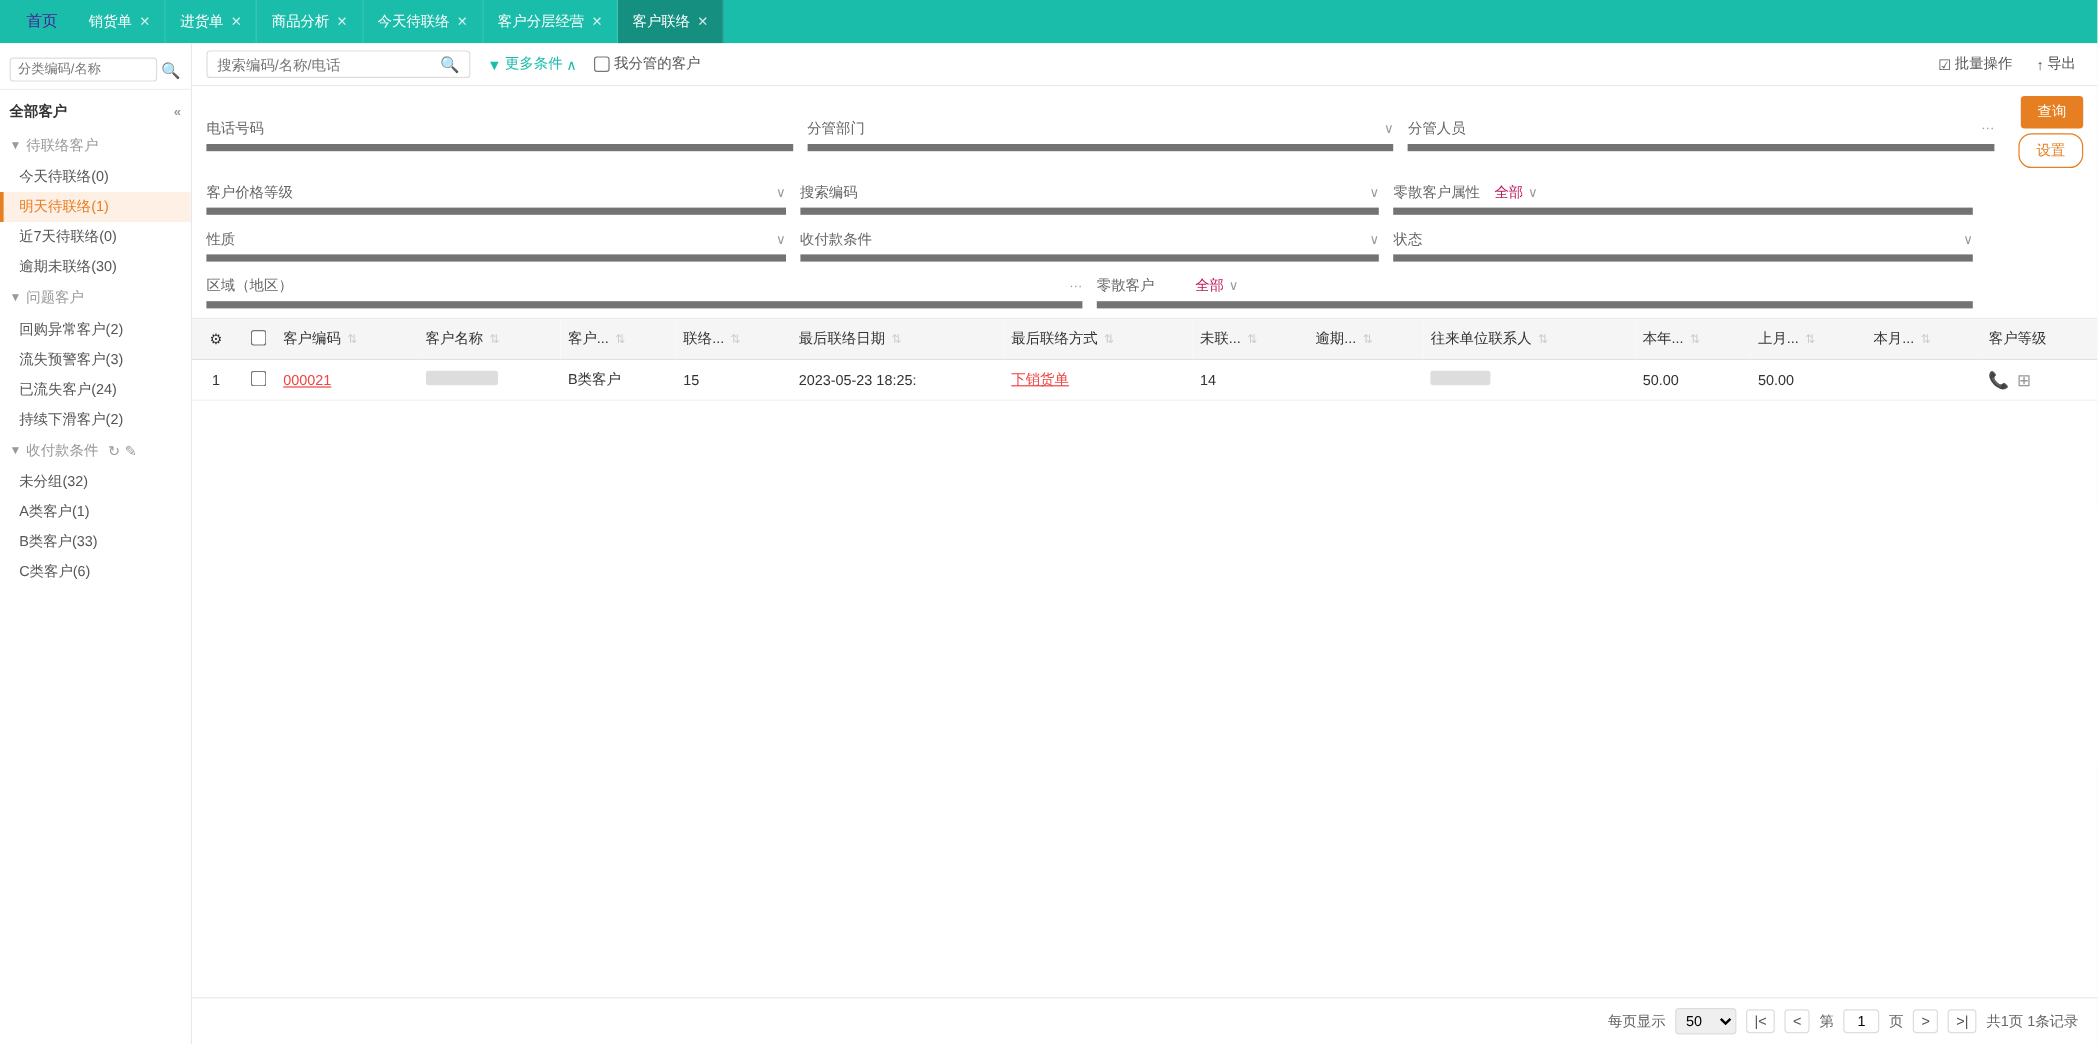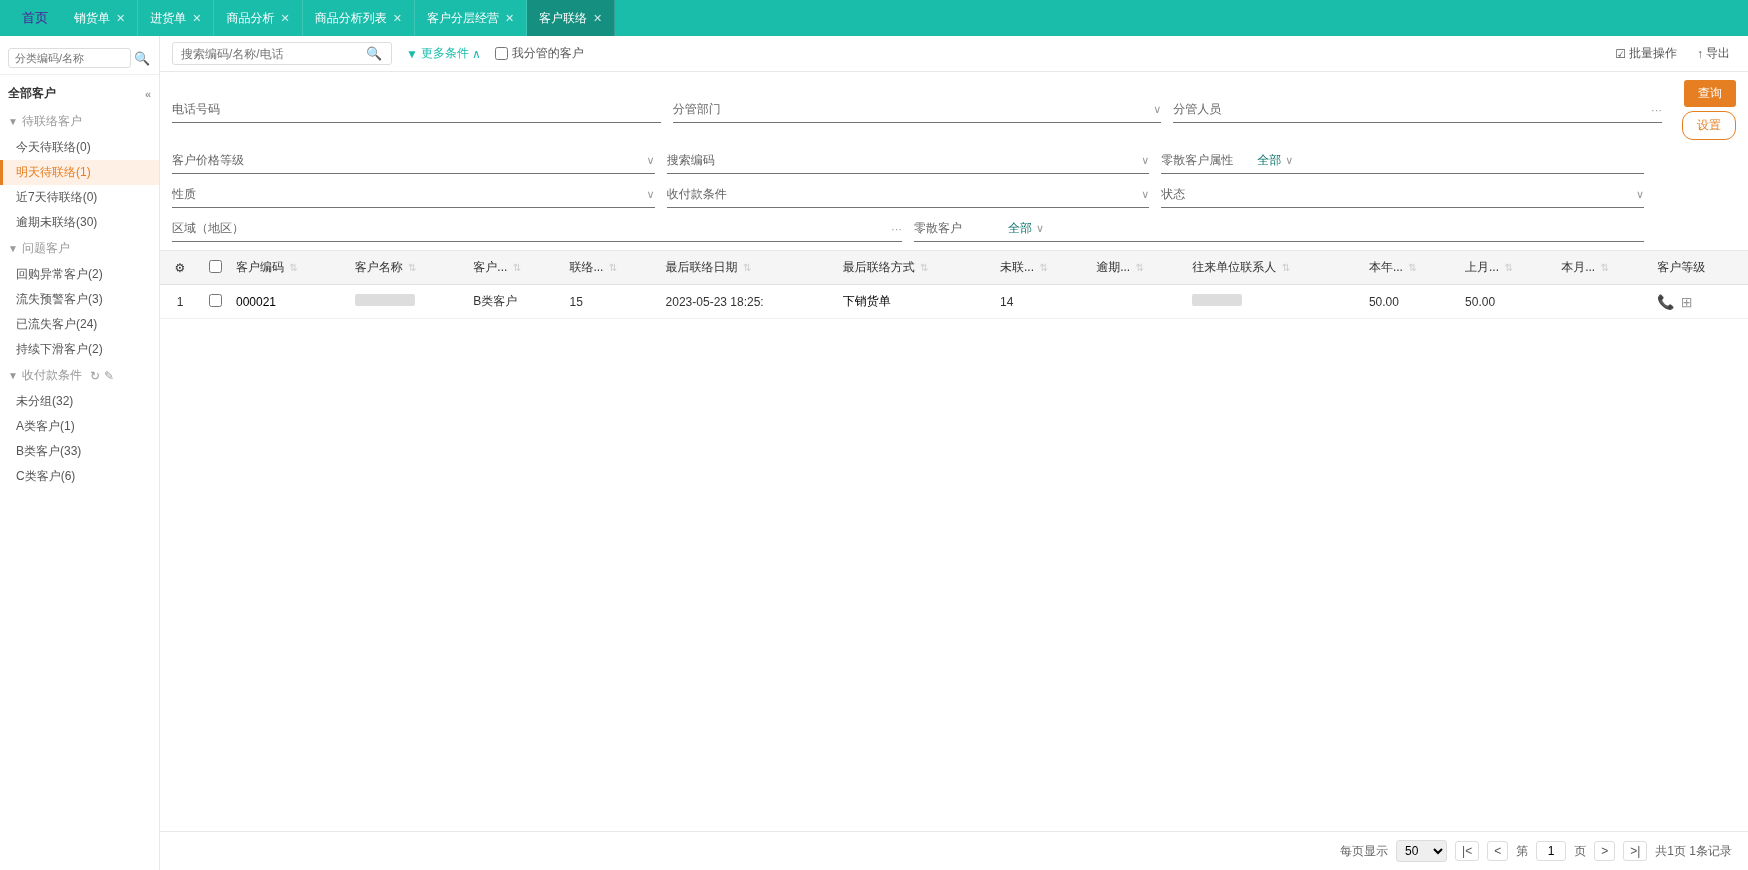--- a/index.html
+++ b/index.html
@@ -81,30 +81,30 @@
 
     
     .extended-filters {
       background: white; border-bottom: 1px solid #e8e8e8;
       padding: 8px 12px; flex-shrink: 0;
     }
     .filter-row { display: flex; align-items: center; margin-bottom: 8px; gap: 0; }
     .filter-row:last-child { margin-bottom: 0; }
     .filter-cell {
       display: flex; align-items: center; flex: 1; min-width: 0;
-      border-bottom: 1px solid #737373; padding: 4px 0; margin-right: 12px;
+      border-bottom: 6px solid #737373; padding: 4px 0; margin-right: 12px;
     }
     .filter-cell:last-child { margin-right: 0; }
     .filter-label { color: #666; white-space: nowrap; margin-right: 8px; font-size: 12px; min-width: 70px; }
     .filter-input {
       flex: 1; border: none; outline: none; font-size: 12px; color: #333;
     }
     .filter-dropdown-icon { color: #999; font-size: 11px; margin-left: 4px; cursor: pointer; }
     .filter-more-icon { color: #999; font-size: 11px; margin-left: 4px; cursor: pointer; }
-    .filter-inline-label { color: #0f766e; margin-left: 16px; white-space: nowrap; font-size: 12px; }
+    .filter-inline-label { color: #be185d; margin-left: 4px; white-space: nowrap; font-size: 12px; }
     .query-btn {
       background: #e67e22; color: white; border: none; border-radius: 3px;
       padding: 5px 14px; cursor: pointer; font-size: 12px; white-space: nowrap;
     }
     .set-btn {
       background: white; color: #e67e22; border: 1px solid #e67e22; border-radius: 11px;
       padding: 5px 14px; cursor: pointer; font-size: 12px; white-space: nowrap; margin-top: 4px;
     }
     .btn-group { display: flex; flex-direction: column; align-items: flex-end; margin-left: 8px; flex-shrink: 0; }
 
@@ -115,21 +115,21 @@
       background: #f5f5f5; border-bottom: 1px solid #e0e0e0;
       padding: 8px 6px; text-align: left; white-space: nowrap;
       color: #333; font-weight: normal; font-size: 12px;
       position: sticky; top: 0; z-index: 1;
     }
     th .sort-icon { color: #ccc; margin-left: 2px; font-size: 10px; }
     td {
       border-bottom: 1px solid #f0f0f0; padding: 8px 6px;
       white-space: nowrap; color: #333; font-size: 12px;
     }
-    .link-text { color: #000000; cursor: pointer; }
+    .link-text { color: #ef4444; cursor: pointer; text-decoration: underline; }
     .col-num { width: 40px; text-align: center; }
     .col-check { width: 30px; text-align: center; }
     .col-settings { width: 30px; text-align: center; }
     .action-icons { display: flex; gap: 6px; color: #999; cursor: pointer; }
     .action-icon { font-size: 14px; }
 
     
     .pagination {
       display: flex; align-items: center; justify-content: flex-end;
       padding: 8px 16px; background: white; border-top: 1px solid #e8e8e8;
@@ -166,21 +166,21 @@
   </div>
   <div class="nav-item">
     <span>进货单</span>
     <span class="close-x">✕</span>
   </div>
   <div class="nav-item">
     <span>商品分析</span>
     <span class="close-x">✕</span>
   </div>
   <div class="nav-item">
-    <span>商品分析列表</span>
+    <span>今天待联络</span>
     <span class="close-x">✕</span>
   </div>
   <div class="nav-item">
     <span>客户分层经营</span>
     <span class="close-x">✕</span>
   </div>
   <div class="nav-item active">
     <span>客户联络</span>
     <span class="close-x">✕</span>
   </div>

